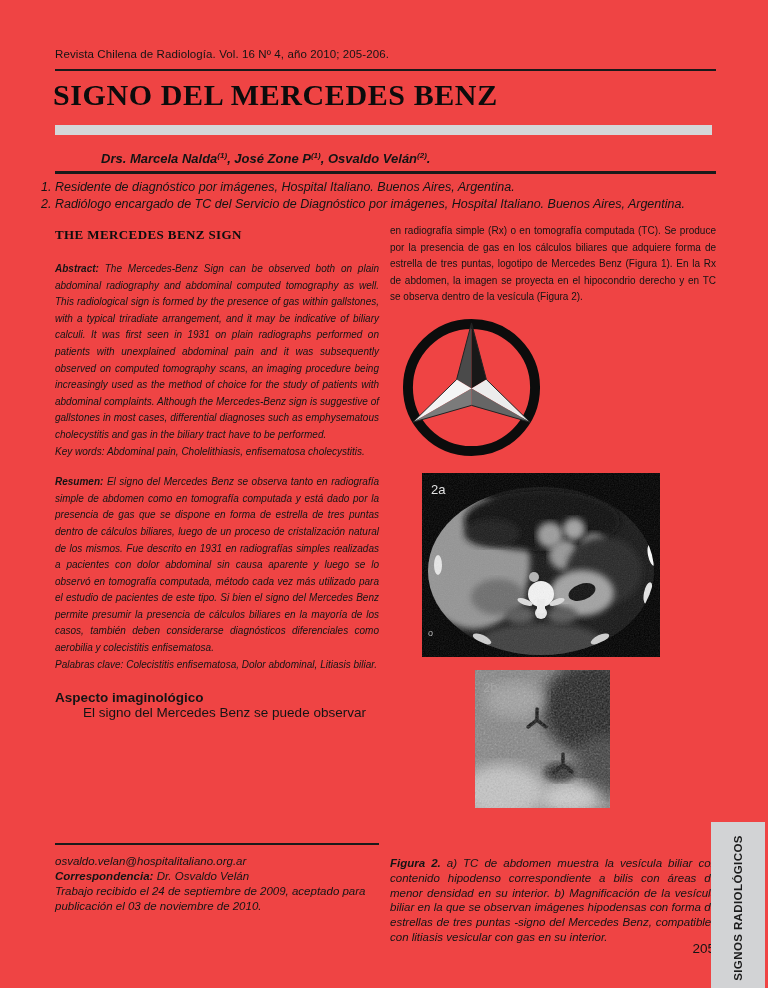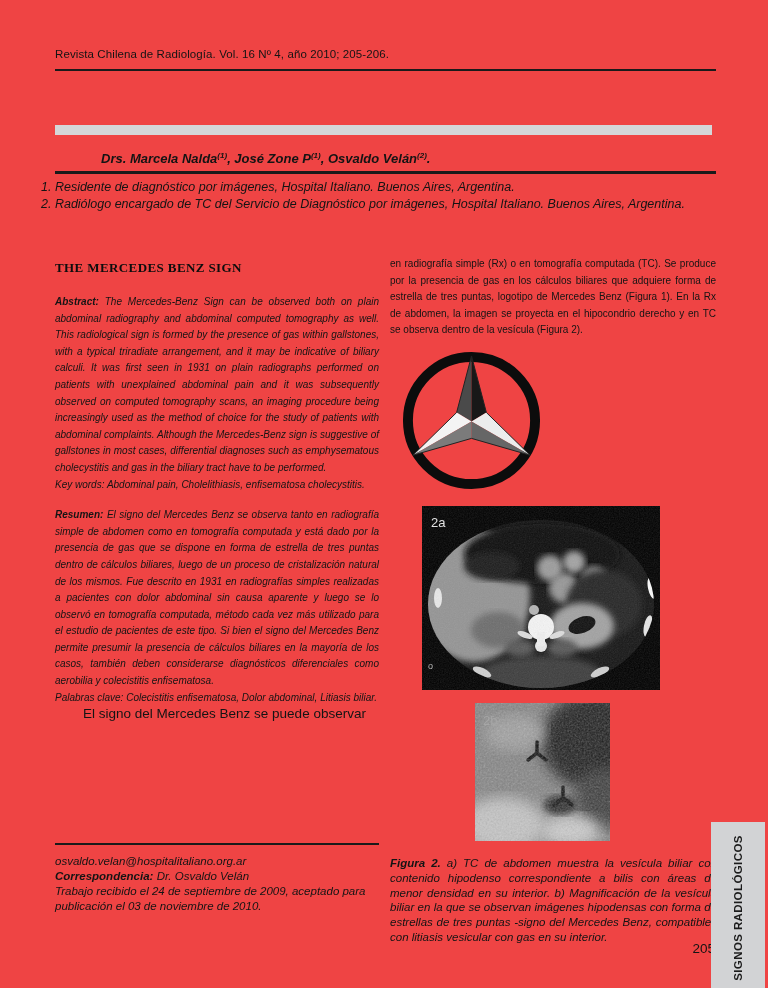--- a/index.html
+++ b/index.html
@@ -13,21 +13,21 @@
   .page-title {
     position:absolute; left:53px; top:78px;
     font-family:"Liberation Serif", serif; font-weight:bold; font-size:30px; letter-spacing:.6px; color:#0c0c0c;
   }
   .gray-bar { position:absolute; left:55px; top:125px; width:657px; height:10px; }
   .authors-line { position:absolute; left:55px; top:151px; font-size:13px; font-weight:bold; font-style:italic;margin-left:46px; }
   .authors-line sup { font-size:8px; font-weight:bold; }
   .rule-authors { position:absolute; left:55px; top:171px; width:661px; height:2.5px; background:#1a1a1a; }
   .affiliations { position:absolute; left:41px; top:179px; font-size:12.5px; font-style:italic; line-height:17px; }
 
-  .columns { position:absolute; left:55px; top:256px; width:661px; display:flex; }
+  .columns { position:absolute; left:55px; top:223px; width:661px; display:flex; }
   .col-left { width:324px; }
   .col-right { width:326px; margin-left:11px; }
 
   .section-heading-en {
     font-family:"Liberation Serif", serif; font-weight:bold; font-size:13px; letter-spacing:.4px;
     margin:4px 0 18px 0; color:#0d0d0d;
   }
   .body-p { font-size:10px; line-height:16.6px; text-align:justify; }
   .italic { font-style:italic; }
   .lead { font-weight:bold; }
@@ -55,20 +55,21 @@
     white-space:nowrap; font-size:11.5px; font-weight:bold; letter-spacing:.4px; color:#1c1c1c;
   }
 </style>
 </head>
 <body>
 
 <div class="page">
 
   <div class="journal-line">Revista Chilena de Radiología. Vol. 16 Nº 4, año 2010; 205-206.</div>
   <div class="rule-top"></div>
+  <h1 class="page-title">SIGNO DEL MERCEDES BENZ</h1>
   <div class="gray-bar" style="background:#d5d6d8;"></div>
 
   <div class="authors-line"><span>Drs.  Marcela Nalda</span><sup>(1)</sup><span>,  José Zone P</span><sup>(1)</sup><span>, Osvaldo Velán</span><sup>(2)</sup><span>.</span></div>
 
   <div class="rule-authors"></div>
 
   <div class="affiliations">
     <div>1. Residente de diagnóstico por imágenes, Hospital Italiano. Buenos Aires, Argentina.</div>
     <div>2. Radiólogo encargado de TC del Servicio de Diagnóstico por imágenes, Hospital Italiano. Buenos Aires, Argentina.</div>
   </div>
@@ -77,20 +78,21 @@
 
     <div class="col-left">
       <div class="section-heading-en">THE MERCEDES BENZ SIGN</div>
 
       <p class="body-p italic"><span class="lead">Abstract:</span> <span>The Mercedes-Benz Sign  can be observed both on plain abdominal radiography and abdominal computed tomography as well. This radiological sign is formed by the presence of gas within gallstones, with a typical triradiate arrangement, and it may be indicative of biliary calculi. It was first seen in 1931 on plain radiographs performed on patients with unexplained abdominal pain and it was subsequently observed on computed tomography scans, an imaging procedure being increasingly used as the method of choice for the study of patients with abdominal complaints. Although the Mercedes-Benz sign is suggestive of gallstones in most cases, differential diagnoses such as emphysematous cholecystitis and gas in the biliary tract have to be performed.</span></p>
       <p class="body-p italic"><span>Key words:</span> <span>Abdominal pain, Cholelithiasis, enfisematosa cholecystitis.</span></p>
 
       <p class="body-p italic mt14"><span class="lead">Resumen:</span> <span>El signo del Mercedes Benz se observa tanto en radiografía simple de abdomen como en tomografía computada y está dado por la presencia de gas que se dispone en forma de estrella de tres puntas dentro de cálculos biliares, luego de un proceso de cristalización natural de los mismos. Fue descrito en 1931 en radiografías simples realizadas a pacientes con dolor abdominal sin causa aparente y luego se lo  observó en tomografía computada, método cada vez más utilizado para el estudio de pacientes de este tipo. Si bien el signo del Mercedes Benz permite presumir la presencia de cálculos biliares en la mayoría de los casos, también deben considerarse diagnósticos diferenciales como aerobilia y colecistitis enfisematosa.</span></p>
       <p class="body-p italic"><span>Palabras clave:</span> <span>Colecistitis enfisematosa, Dolor abdominal, Litiasis biliar.</span></p>
 
+      <div class="aspecto-heading">Aspecto imaginológico</div>
       <p class="aspecto-p">El signo del Mercedes Benz se puede observar</p>
     </div>
 
     <div class="col-right">
       <p class="body-p">en radiografía simple (Rx) o en tomografía computada (TC). Se produce por la presencia de gas en los cálculos biliares que adquiere forma de estrella de tres puntas, logotipo de Mercedes Benz (Figura 1). En la Rx de abdomen, la imagen se proyecta en el hipocondrio derecho y  en TC se observa dentro de la vesícula (Figura 2).</p>
 
       <div class="fig1-row">
         <svg class="mercedes-logo" viewBox="0 0 148 148" xmlns="http://www.w3.org/2000/svg">
           <circle cx="74" cy="74" r="64" fill="none" stroke="#0c0c0c" stroke-width="10"></circle>
           <polygon points="74,9 59,66 74,75" fill="#4a4a4a"></polygon>

